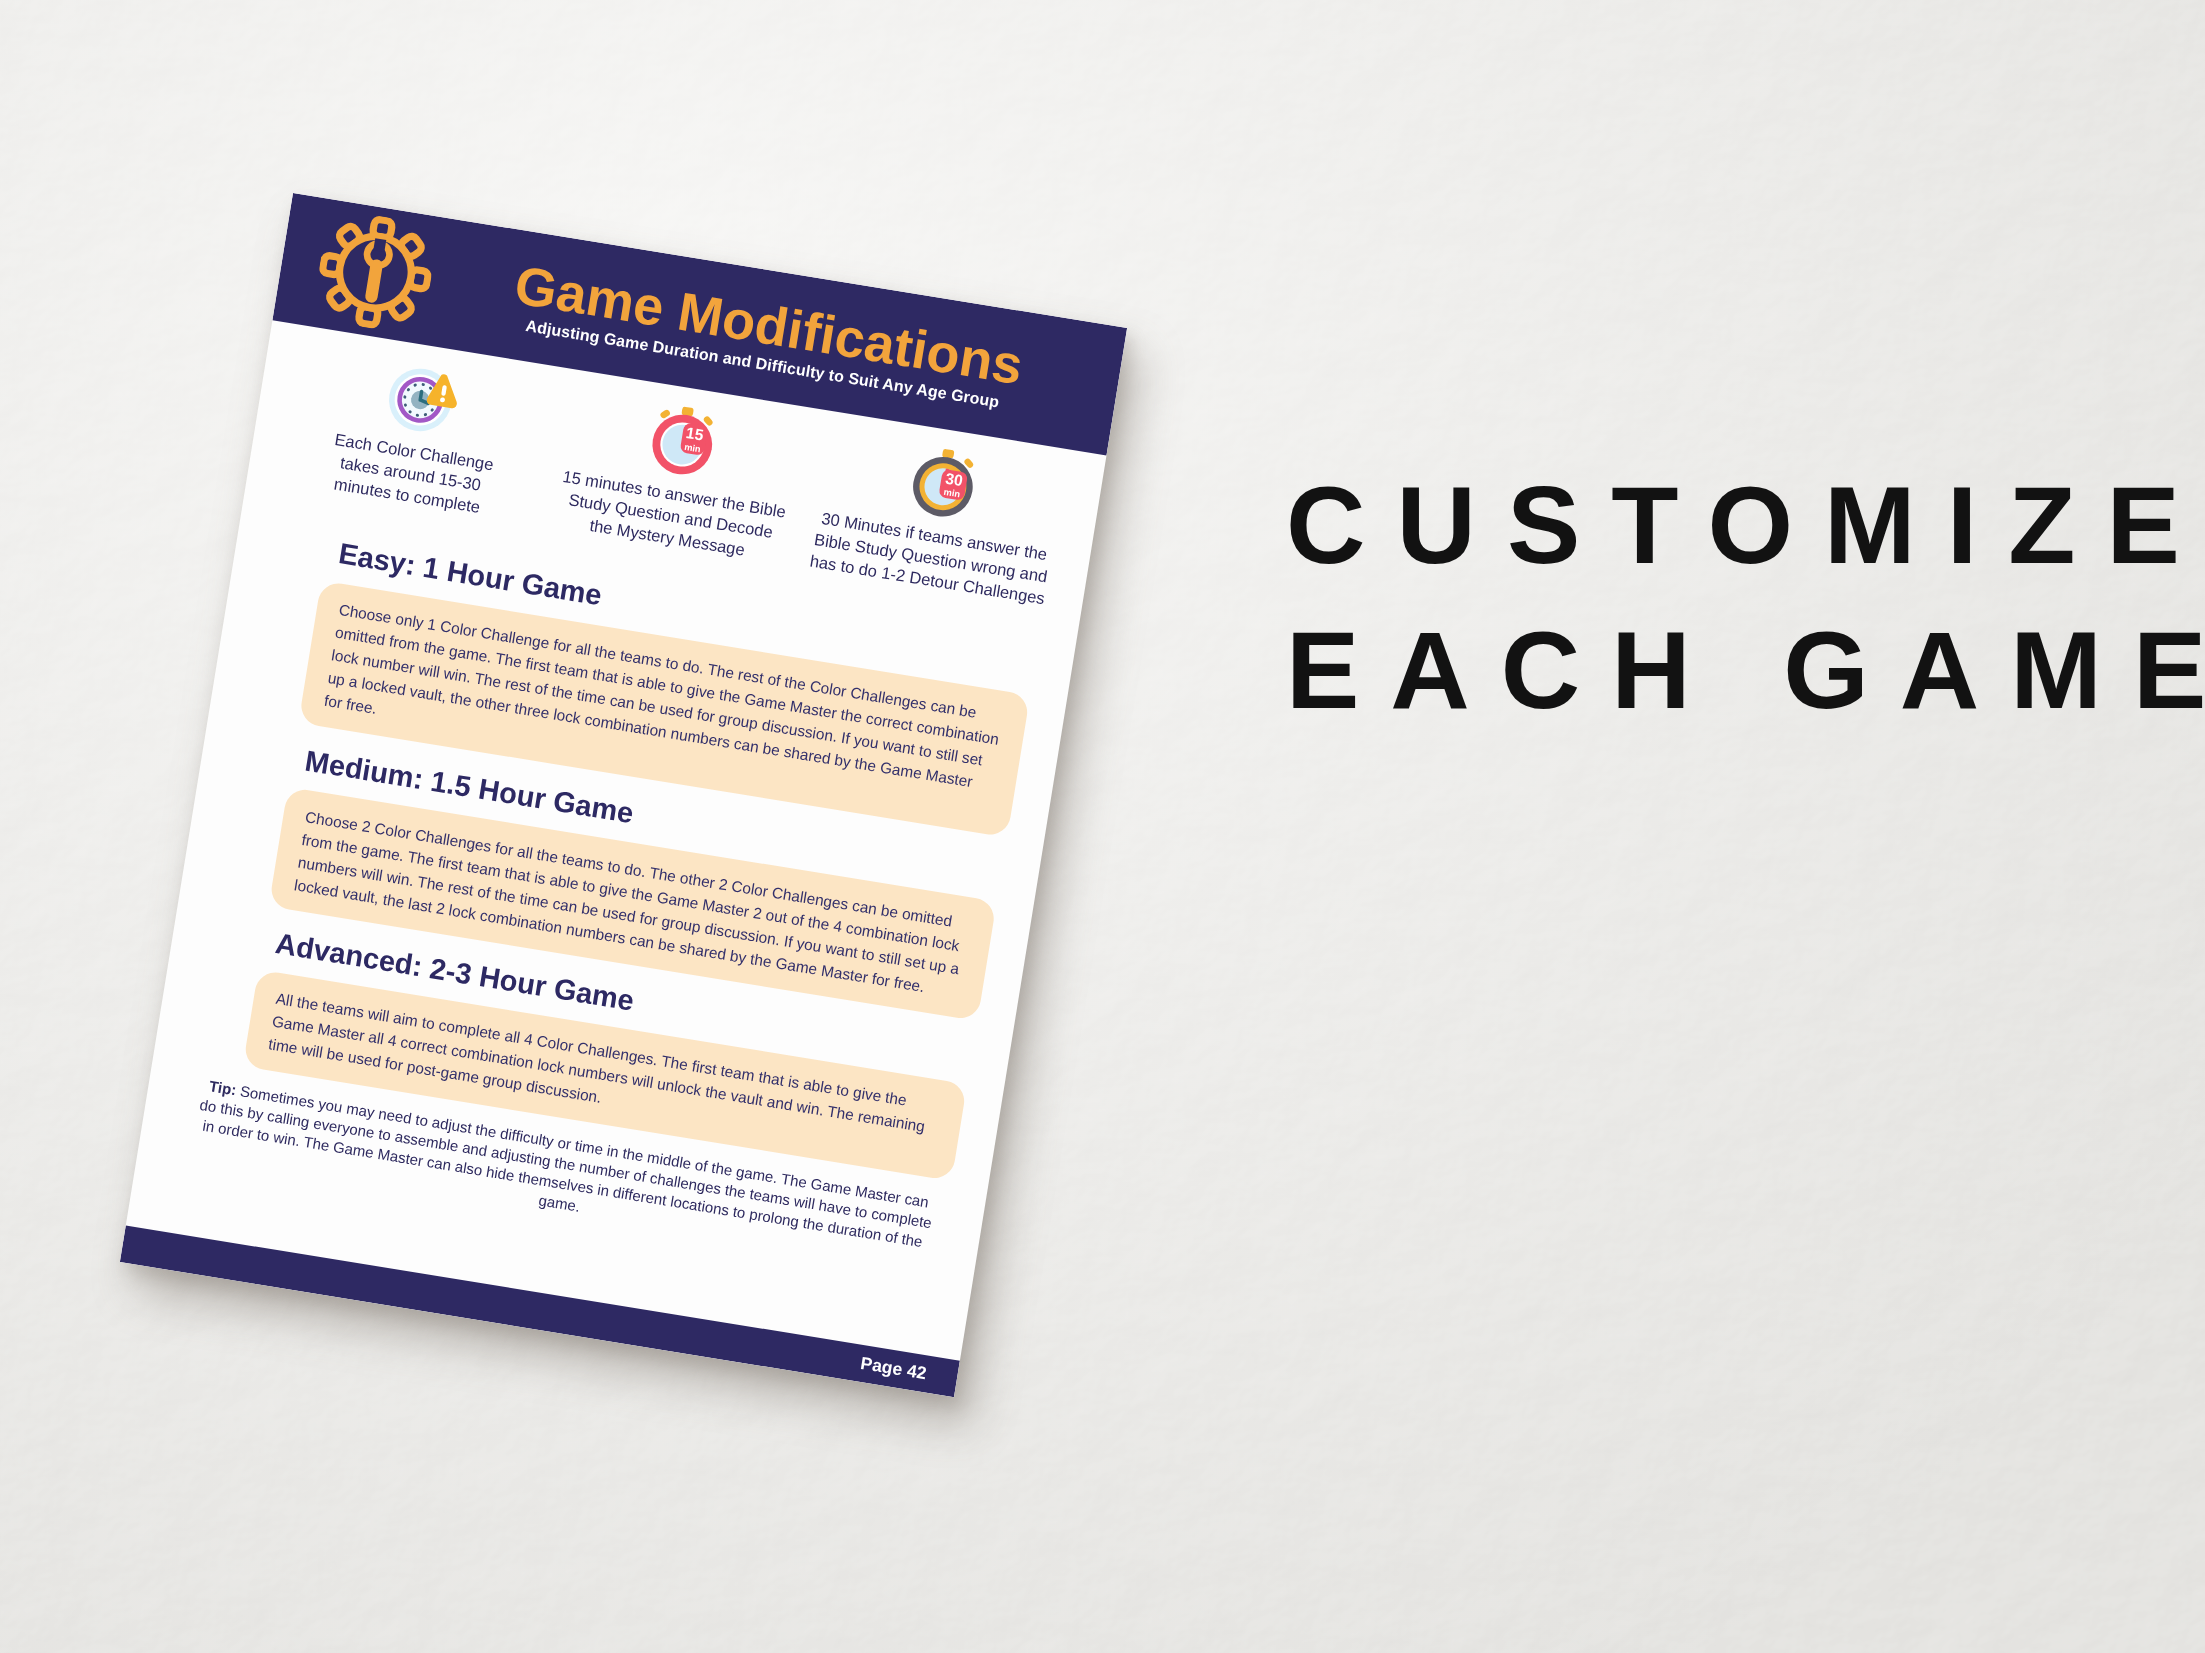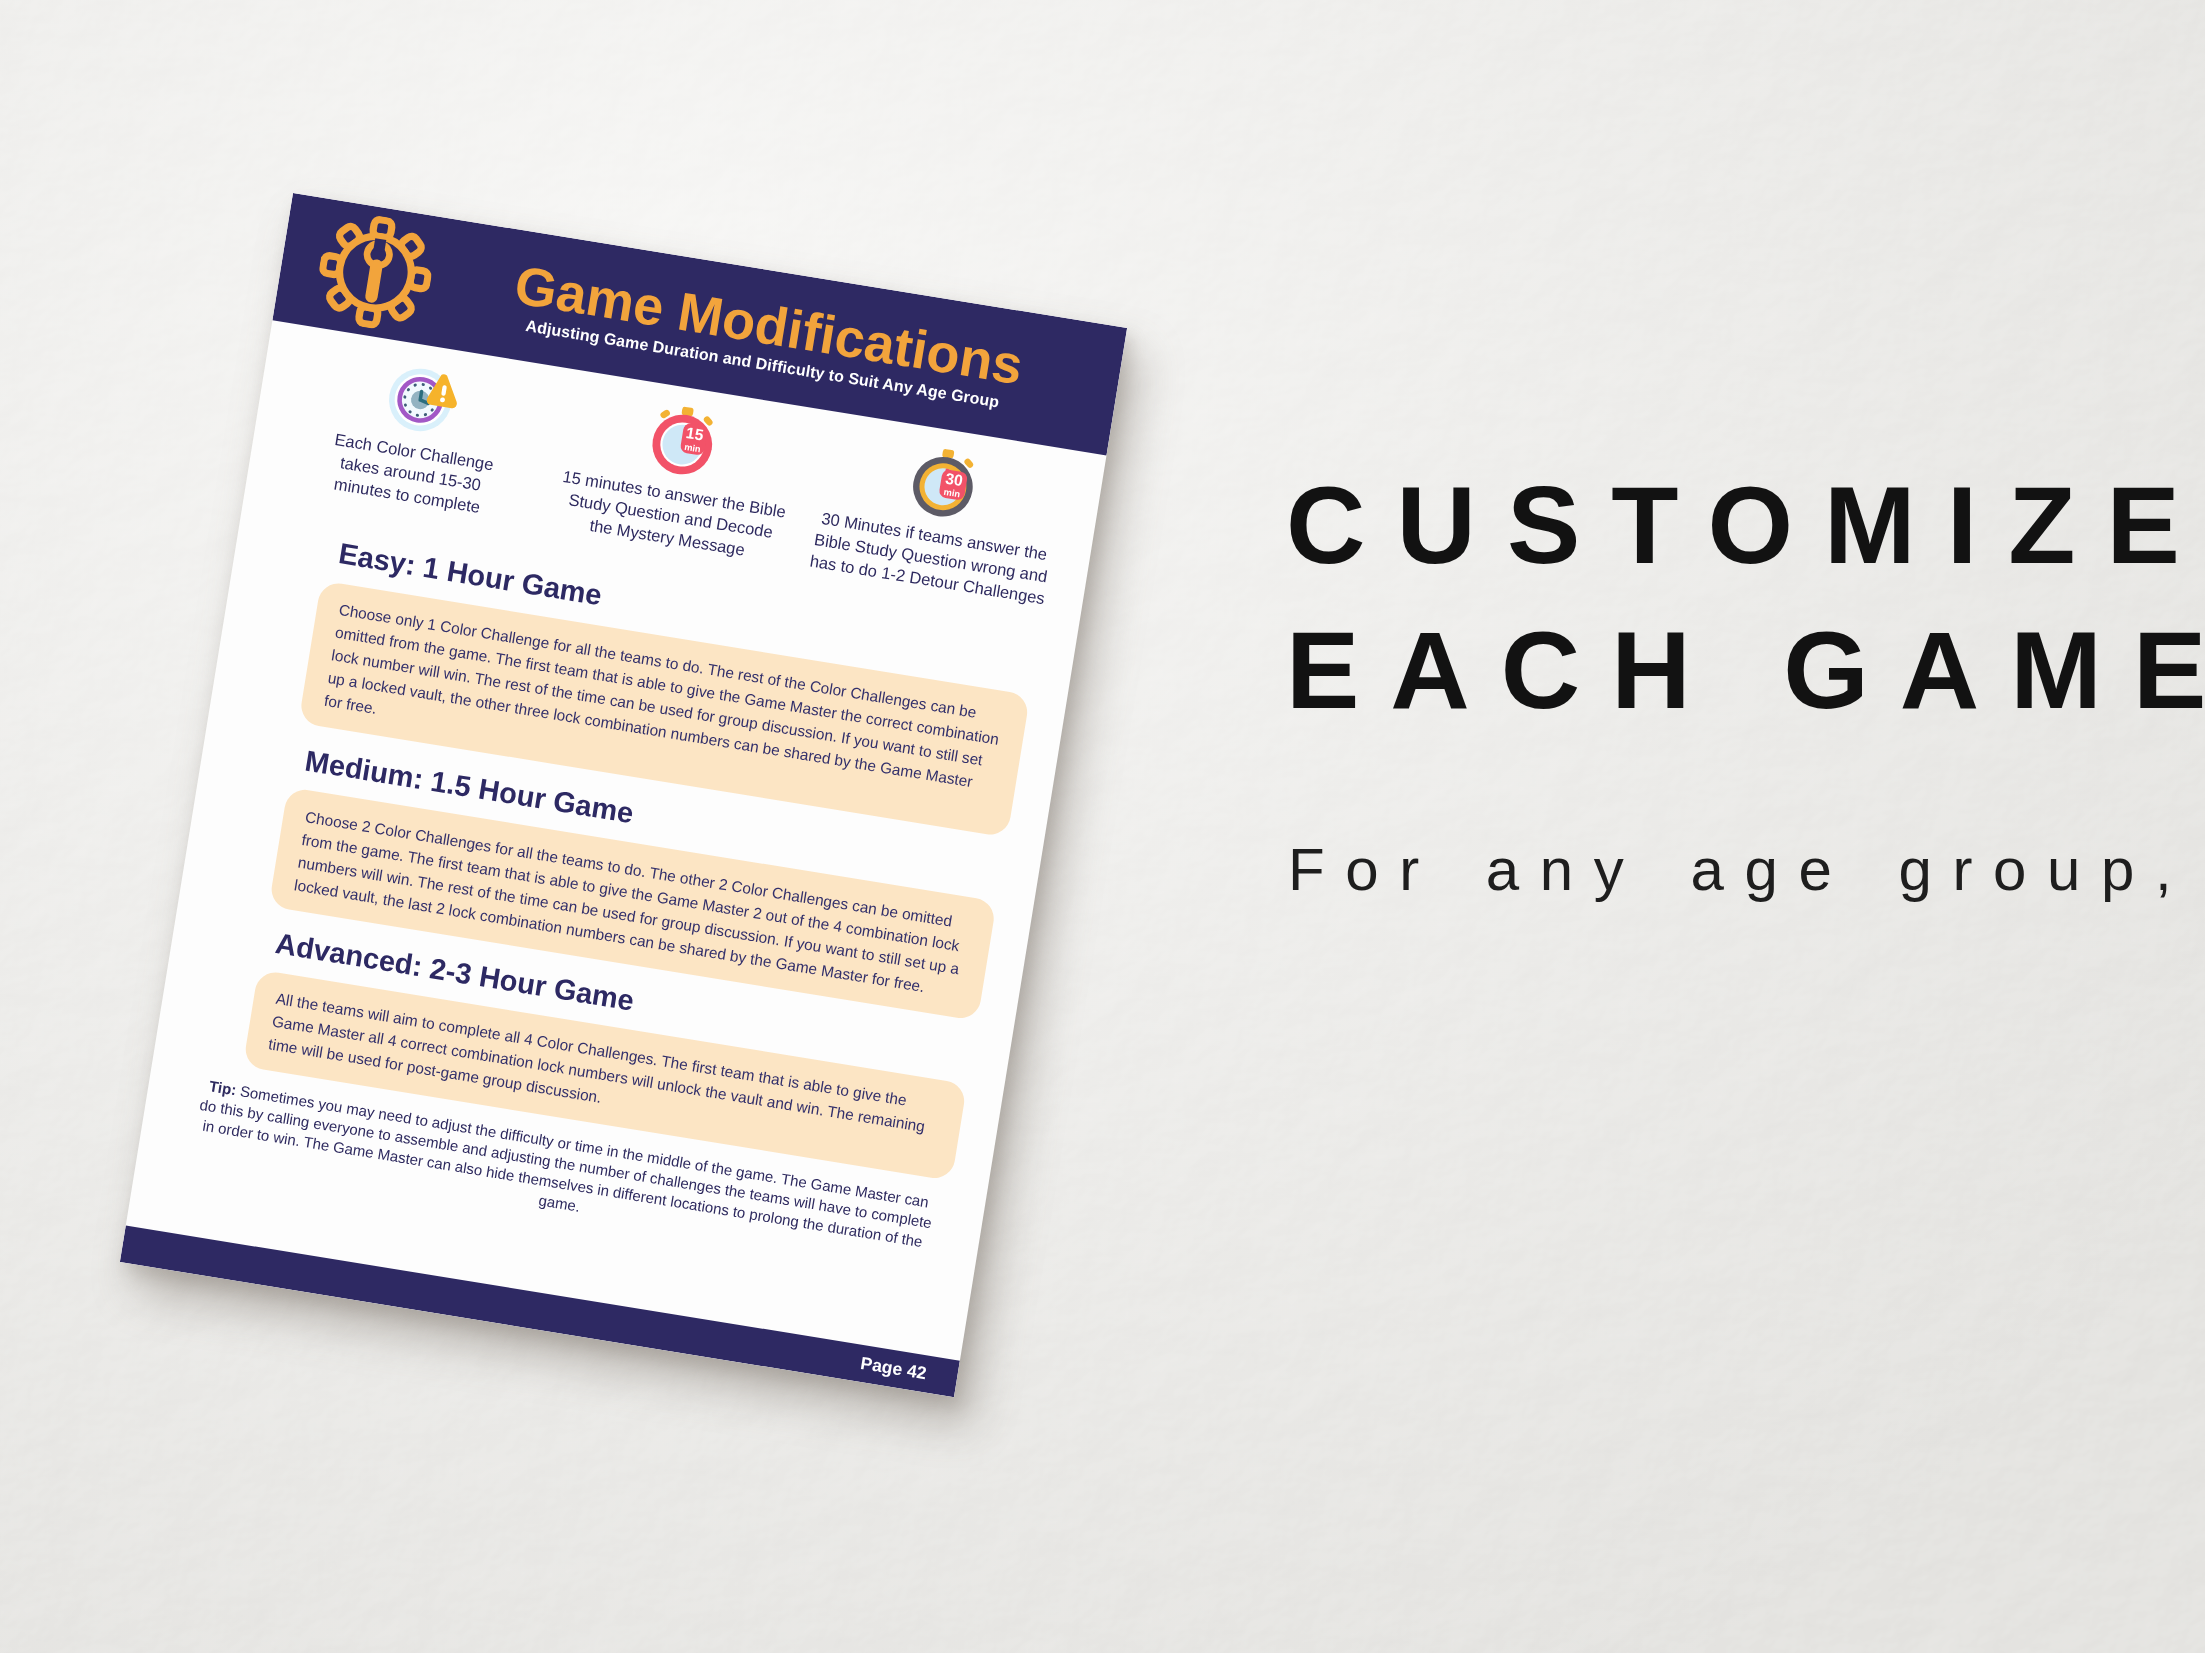--- a/index.html
+++ b/index.html
@@ -211,15 +211,14 @@
     <span class="page-number">Page 42</span>
   </div>
 
 </div>
 
 <div class="headline">
   <div>CUSTOMIZE</div>
   <div>EACH GAME</div>
 </div>
 <div class="subline">
-  <div>For any age group,</div>
 </div>
 
 
 </body></html>

